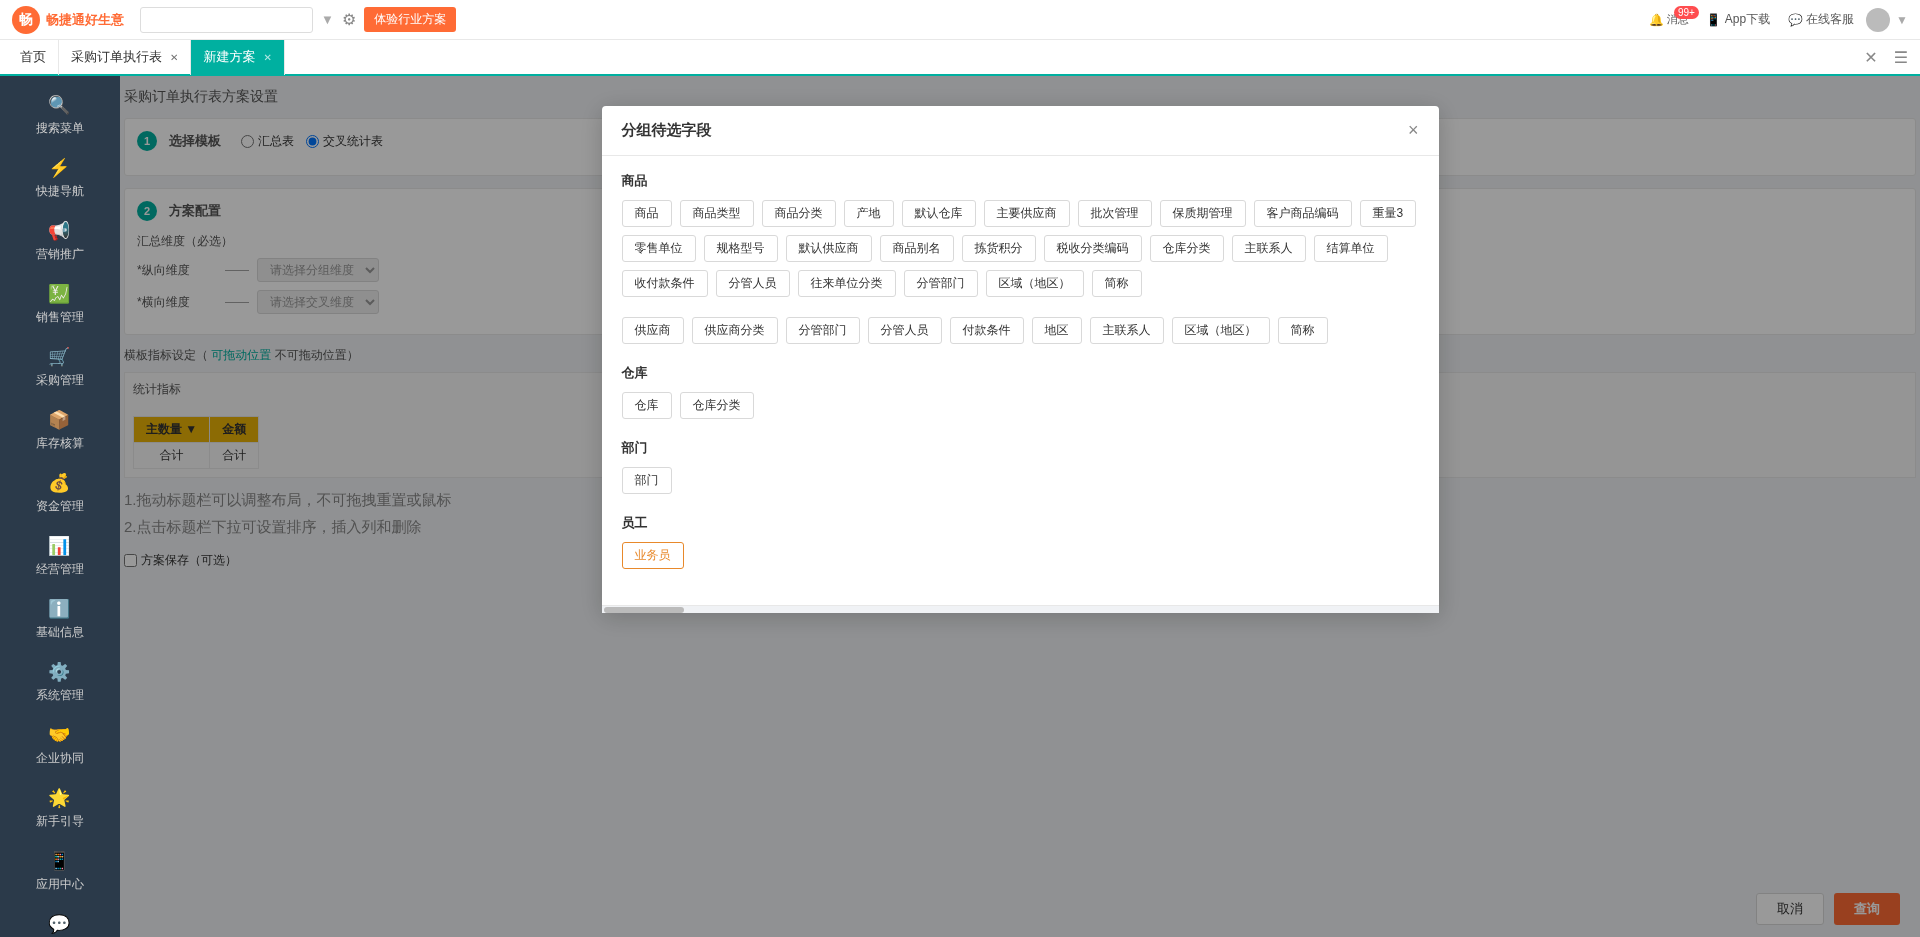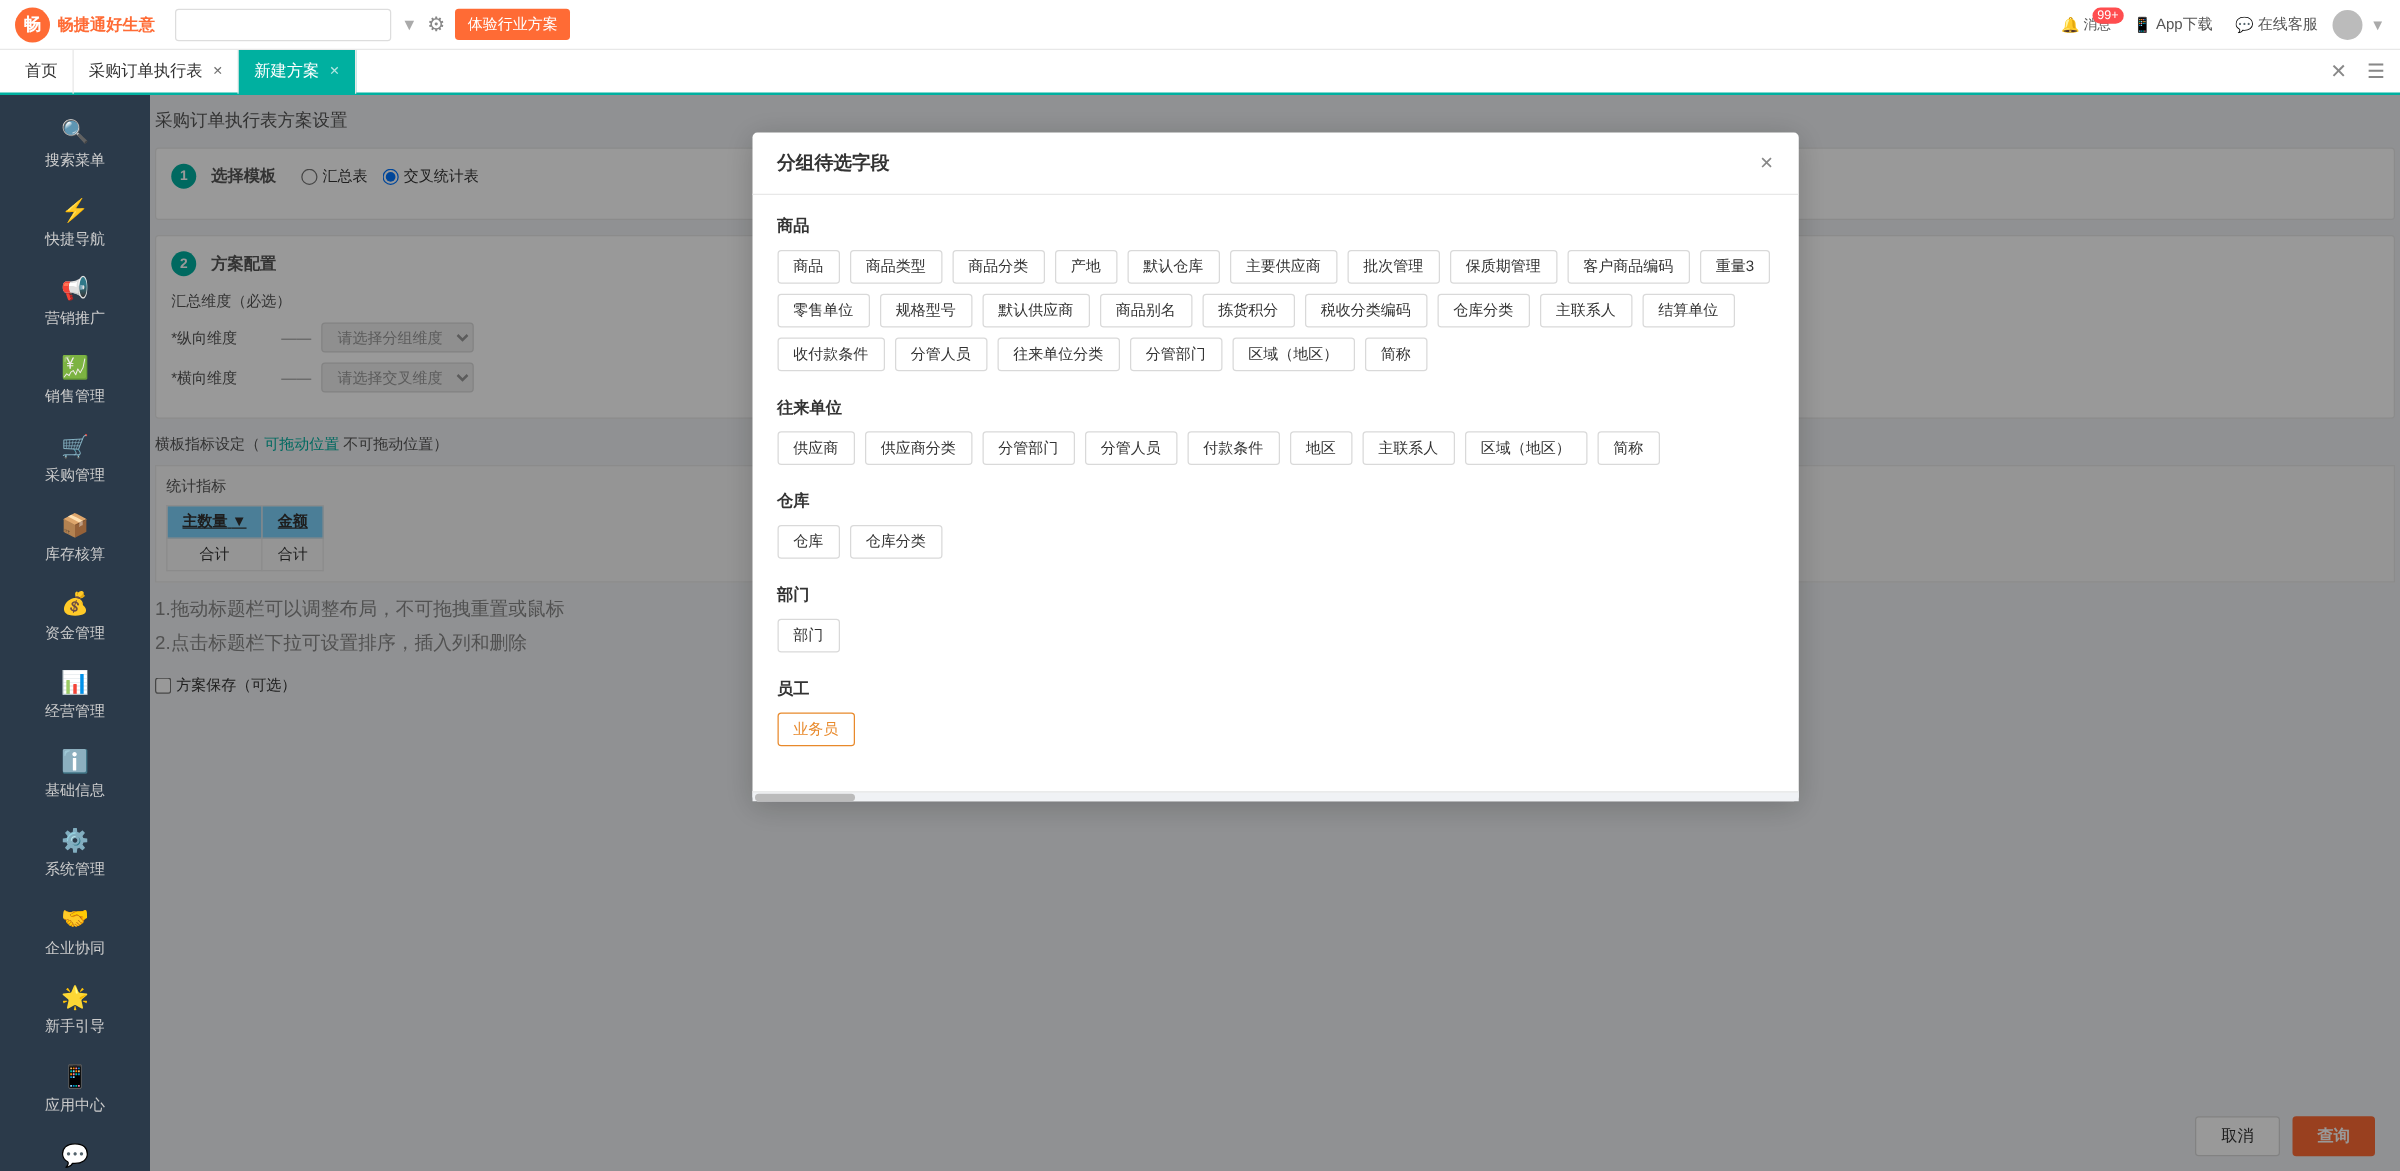--- a/index.html
+++ b/index.html
@@ -256,27 +256,27 @@
       padding: 3px 8px; font-size: 12px; color: #999;
     }
     .arrow-text { color: #999; font-size: 12px; }
 
     .stats-box {
       background: #f9f9f9;
       border: 1px solid #e8e8e8;
       padding: 8px;
       margin-top: 8px;
     }
-    .stats-title { font-size: 12px; color: #555; margin-bottom: 6px; }
+    .stats-title { font-size: 12px; color: #555; margin-bottom: 18px; }
     .stats-table { border-collapse: collapse; font-size: 12px; }
     .stats-table td, .stats-table th {
       border: 1px solid #e8e8e8;
       padding: 4px 12px; text-align: center;
     }
-    .stats-table th { background: #7dd3fc; text-decoration: underline; }
+    .stats-table th { background: #eab308; }
 
     .notes-box { font-size: 15px; color: #888; margin-top: 8px; line-height: 1.8; }
 
     .save-row { display: flex; align-items: center; gap: 6px; margin-top: 12px; }
     .checkbox-item { display: flex; align-items: center; gap: 4px; font-size: 12px; }
   </style>
 </head>
 <body>
 
 <div class="top-header">
@@ -510,21 +510,20 @@
               <span class="field-tag">收付款条件</span>
               <span class="field-tag">分管人员</span>
               <span class="field-tag">往来单位分类</span>
               <span class="field-tag">分管部门</span>
               <span class="field-tag">区域（地区）</span>
               <span class="field-tag">简称</span>
             </div>
           </div>
 
           <div class="field-section">
-            <div class="field-section-title">往来单位</div>
             <div class="field-tags">
               <span class="field-tag">供应商</span>
               <span class="field-tag">供应商分类</span>
               <span class="field-tag">分管部门</span>
               <span class="field-tag">分管人员</span>
               <span class="field-tag">付款条件</span>
               <span class="field-tag">地区</span>
               <span class="field-tag">主联系人</span>
               <span class="field-tag">区域（地区）</span>
               <span class="field-tag">简称</span>

